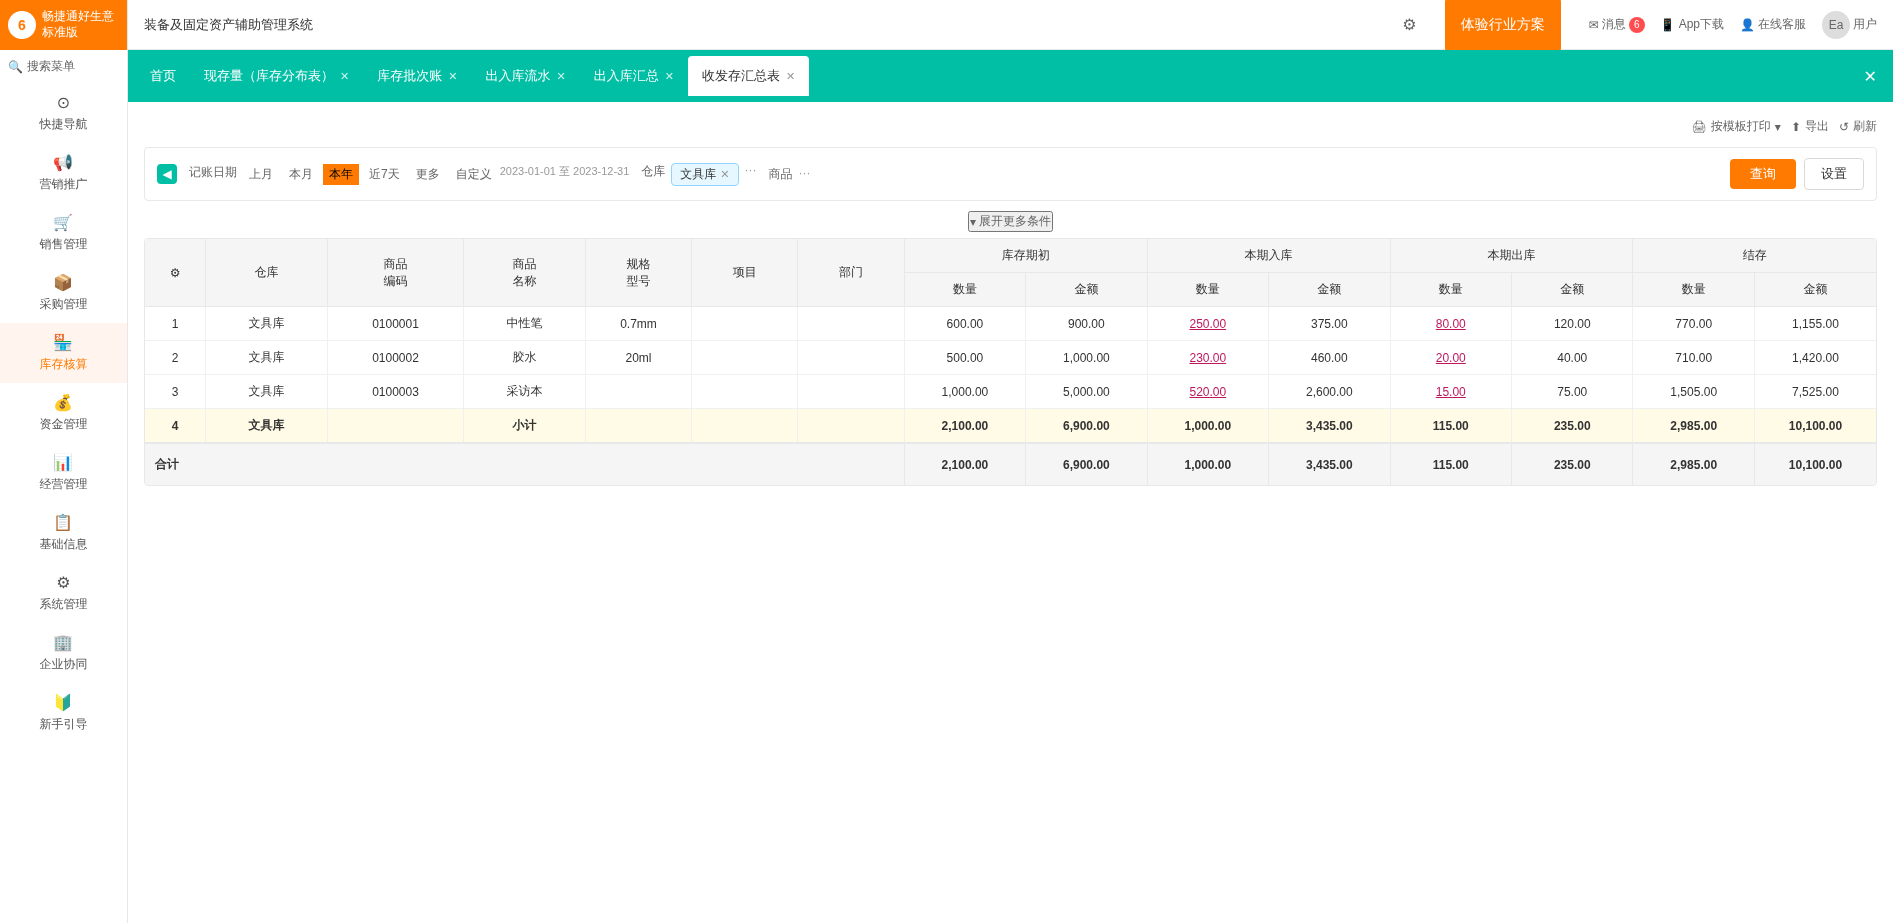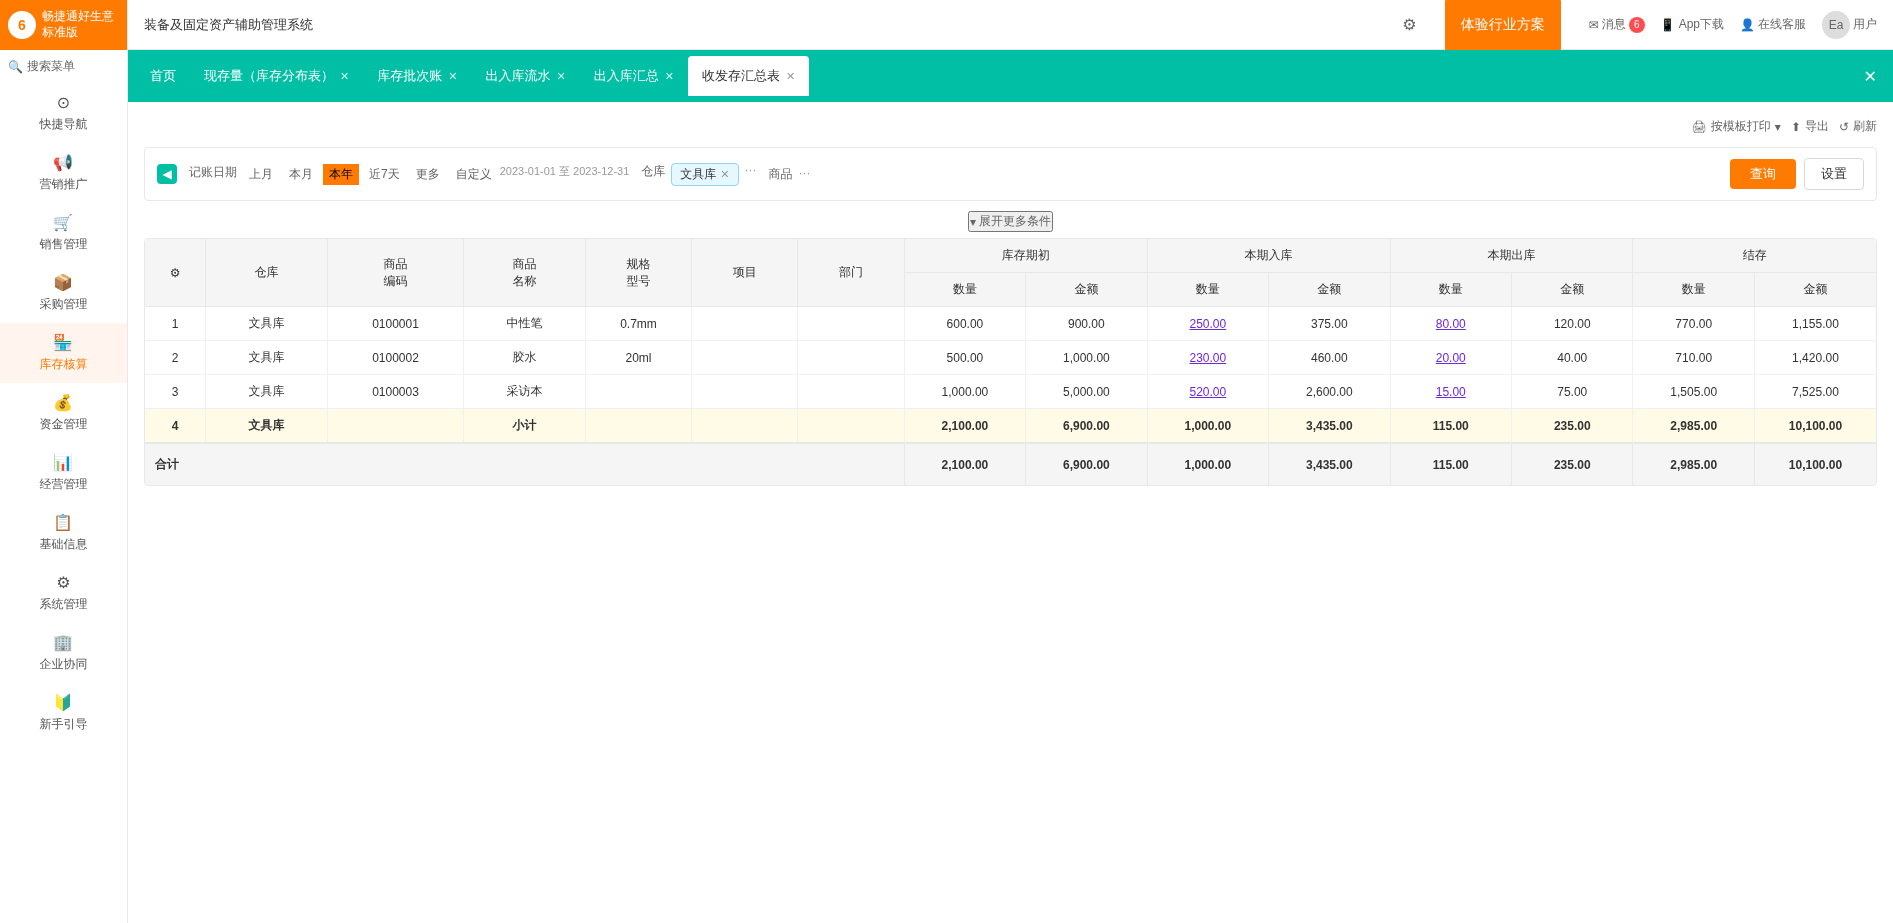--- a/index.html
+++ b/index.html
@@ -227,21 +227,21 @@
       border-bottom: 1px solid #f0f0f0;
       border-right: 1px solid #f0f0f0;
       text-align: center;
       color: #333;
     }
     tbody td:last-child { border-right: none; }
     tbody tr.subtotal {
       font-weight: bold;
       background: #fffbe6;
     }
-    .link-cell { color: #6d28d9; text-decoration: underline; cursor: pointer; }
+    .link-cell { color: #be185d; text-decoration: underline; cursor: pointer; }
     tfoot td {
       padding: 12px 10px;
       text-align: center;
       background: #f5f5f5;
       font-weight: bold;
       border-top: 2px solid #e8e8e8;
       border-right: 1px solid #e8e8e8;
       color: #333;
     }
     tfoot td:last-child { border-right: none; }

